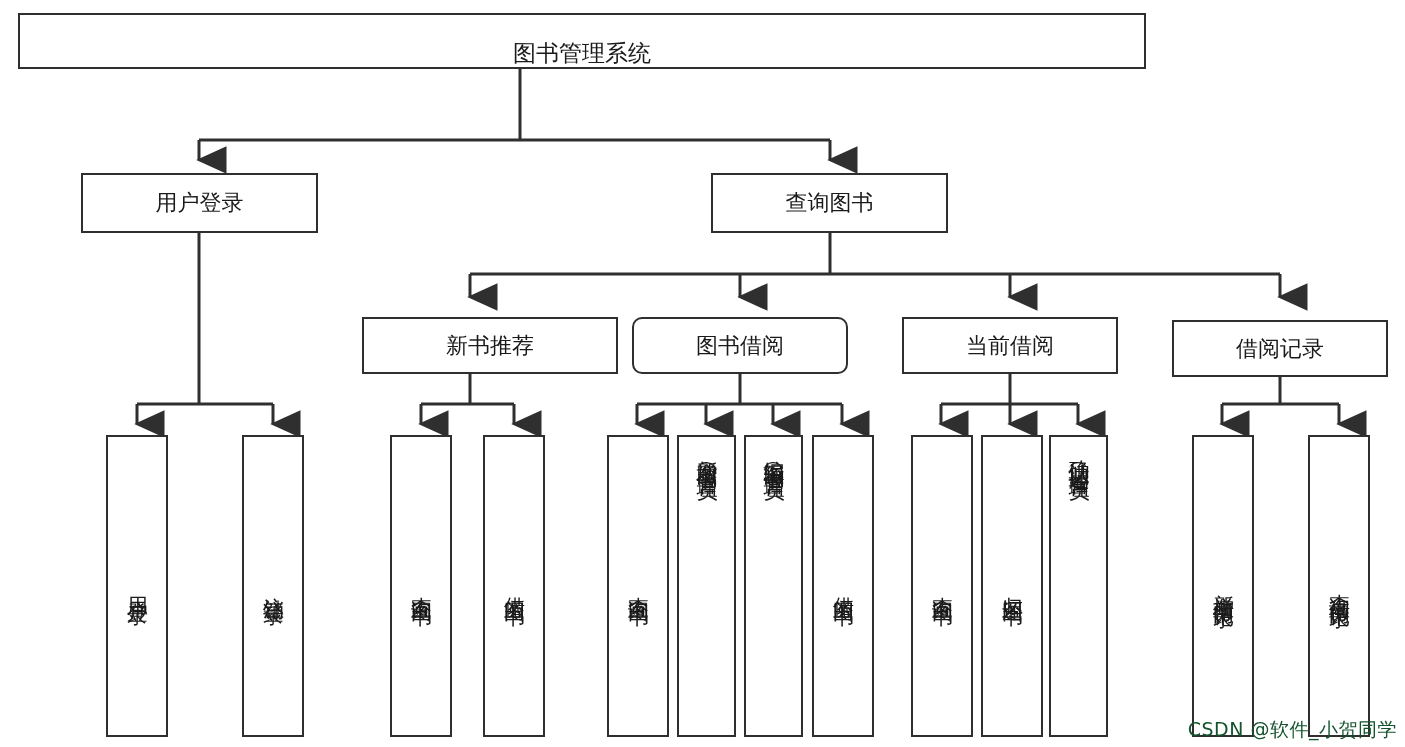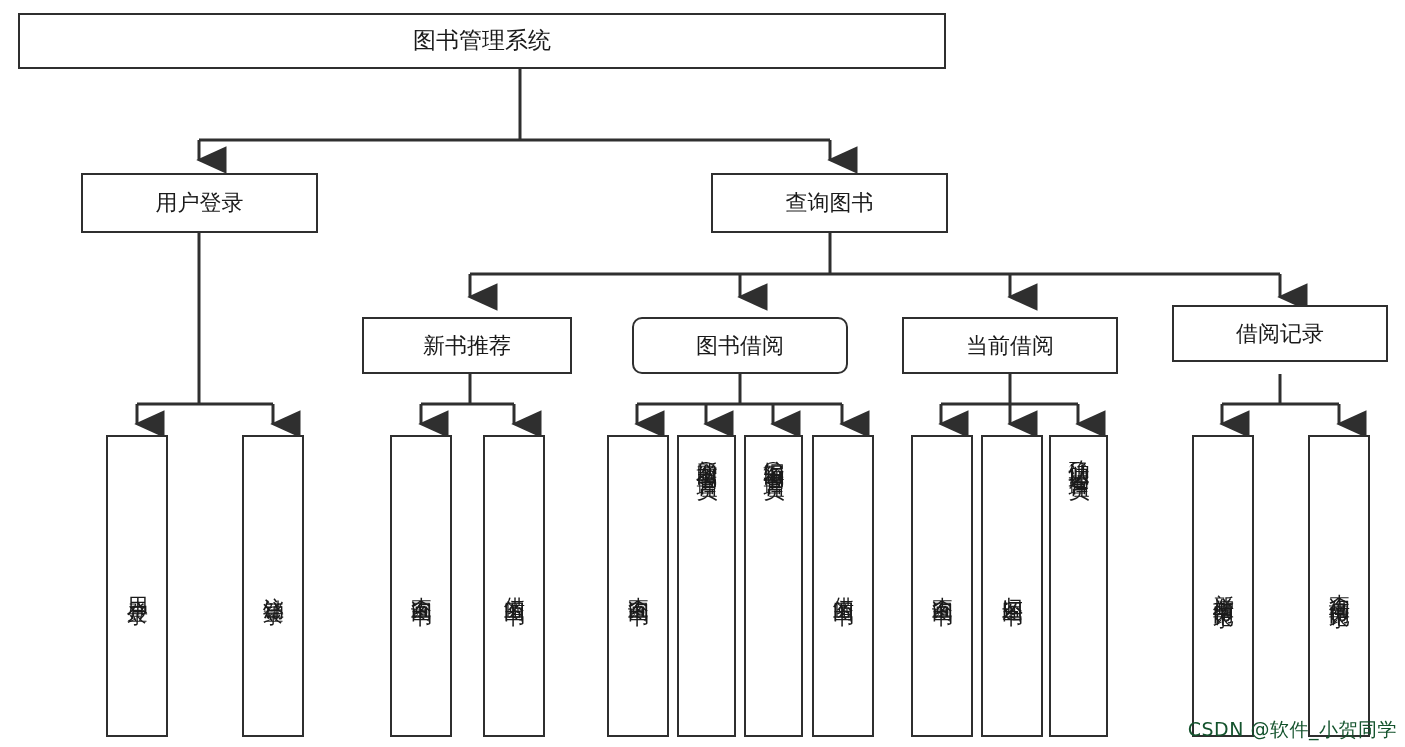--- a/index.html
+++ b/index.html
@@ -121,41 +121,41 @@
       <path d="M 1010 404 L 1010 424" marker-end="url(#arrow)"></path>
       <path d="M 1078 404 L 1078 424" marker-end="url(#arrow)"></path>
 
       <path d="M 1280 374 L 1280 404"></path>
       <path d="M 1222 404 L 1339 404"></path>
       <path d="M 1222 404 L 1222 424" marker-end="url(#arrow)"></path>
       <path d="M 1339 404 L 1339 424" marker-end="url(#arrow)"></path>
     </g>
   </svg>
 
-  <div class="node root" style="left:18px; top:13px; width:928px; height:56px;">
+  <div class="node root" style="left:18px; top:13px; width:1128px; height:56px;align-items:flex-end;">
     <span>图书管理系统</span>
   </div>
 
   <div class="node lvl2" style="left:81px; top:173px; width:237px; height:60px;">
     <span>用户登录</span>
   </div>
   <div class="node lvl2" style="left:711px; top:173px; width:237px; height:60px;">
     <span>查询图书</span>
   </div>
 
-  <div class="node lvl3" style="left:362px; top:317px; width:210px; height:57px;">
+  <div class="node lvl3" style="left:362px; top:317px; width:256px; height:57px;">
     <span>新书推荐</span>
   </div>
   <div class="node lvl3" style="left:632px; top:317px; width:216px; height:57px;border-radius:10px;">
     <span>图书借阅</span>
   </div>
   <div class="node lvl3" style="left:902px; top:317px; width:216px; height:57px;">
     <span>当前借阅</span>
   </div>
-  <div class="node lvl3" style="left:1172px; top:305px; width:216px; height:57px;">
+  <div class="node lvl3" style="left:1172px; top:320px; width:216px; height:57px;">
     <span>借阅记录</span>
   </div>
 
   <div class="node leaf centered" style="left:106px; top:435px; width:62px; height:302px;">
     <span class="vtext">用户登录</span>
   </div>
   <div class="node leaf centered" style="left:242px; top:435px; width:62px; height:302px;">
     <span class="vtext">注销登录</span>
   </div>
 

